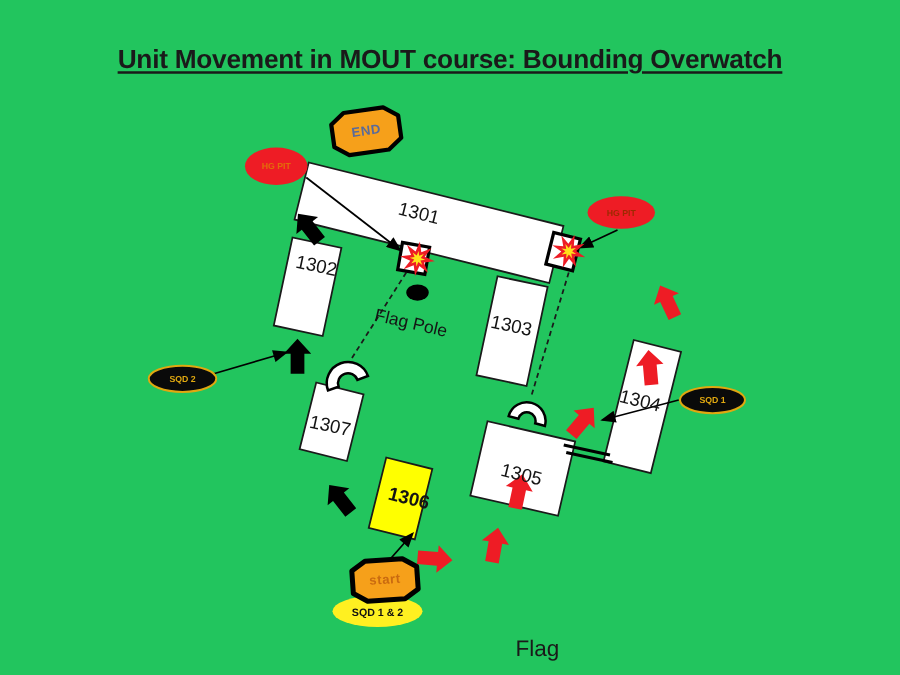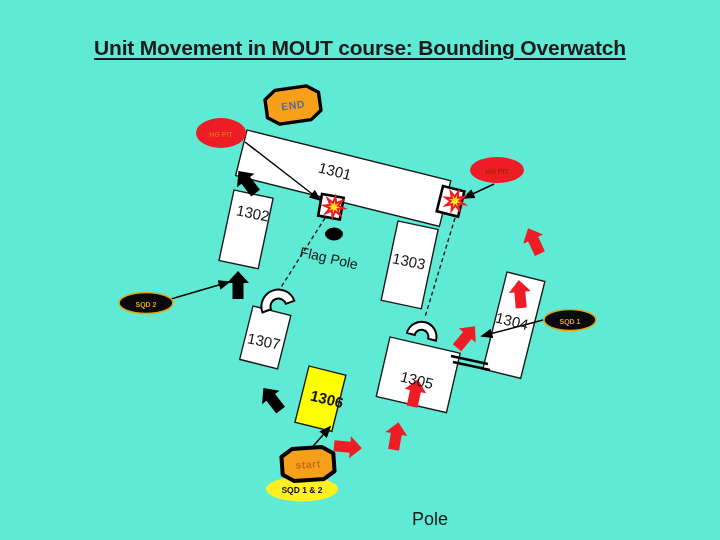--- a/index.html
+++ b/index.html
@@ -1,17 +1,17 @@
 <!DOCTYPE html>
 <html><head>
 <meta charset="utf-8">
 <style>
   html,body{margin:0;padding:0;background:#ffffff;}
   .slide{
-    position:relative;width:720px;height:540px;background:#5eead4;
+    position:relative;width:720px;height:540px;background:#22c55e;
     font-family:"Liberation Sans",sans-serif;overflow:hidden;
   }
   .title{
     position:absolute;top:36px;left:0;width:720px;text-align:center;
     font-size:21px;font-weight:bold;color:#1a1a1a;
     text-decoration:underline;text-decoration-thickness:2px;text-underline-offset:3px;
     letter-spacing:-0.2px;
   }
   .north{
     position:absolute;top:509px;left:370px;width:120px;text-align:center;
@@ -134,14 +134,14 @@
     <text class="bl" text-anchor="middle" dominant-baseline="central" transform="translate(253,213) rotate(12)">1302</text>
     <text class="bl" text-anchor="middle" dominant-baseline="central" transform="translate(409,261) rotate(12)">1303</text>
     <text class="bl" text-anchor="middle" dominant-baseline="central" transform="translate(512,321) rotate(14)">1304</text>
     <text class="bl" text-anchor="middle" dominant-baseline="central" transform="translate(417,380) rotate(14)">1305</text>
     <text class="bl bold" text-anchor="middle" dominant-baseline="central" transform="translate(327,399) rotate(14)">1306</text>
     <text class="bl" text-anchor="middle" dominant-baseline="central" transform="translate(264,341) rotate(12)">1307</text>
 
     <text class="fp" text-anchor="middle" dominant-baseline="central" transform="translate(329,258) rotate(13)">Flag Pole</text>
   </svg>
 
-  <div class="north">Pole</div>
+  <div class="north">Flag</div>
 </div>
 
 </body></html>

